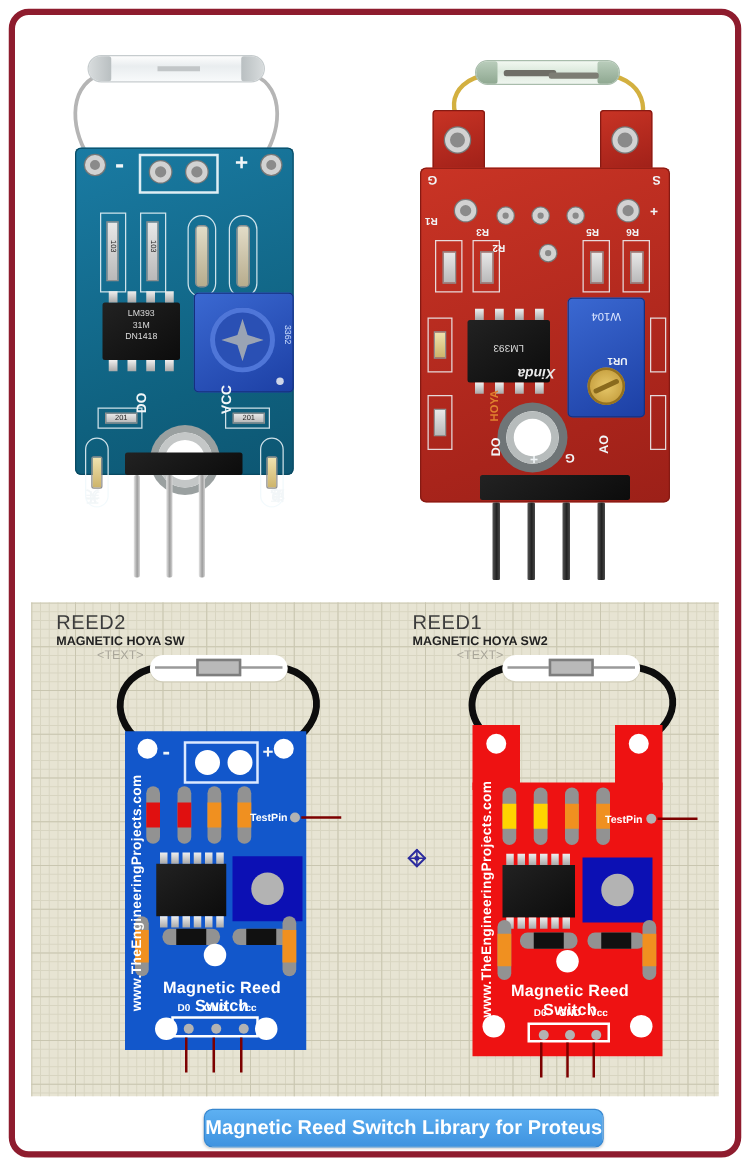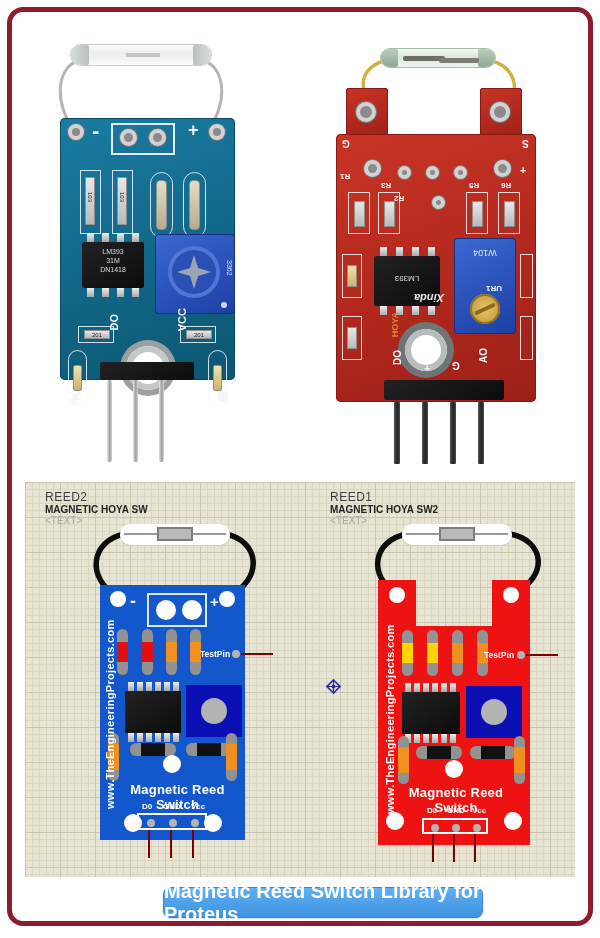--- a/index.html
+++ b/index.html
@@ -29,42 +29,42 @@
   
   .grid{
     background-color:#e7e4d3;
     background-image:
       linear-gradient(#c9c6b0 1px, transparent 1px),
       linear-gradient(90deg,#c9c6b0 1px, transparent 1px),
       linear-gradient(#d8d5c1 1px, transparent 1px),
       linear-gradient(90deg,#d8d5c1 1px, transparent 1px);
     background-size:35px 35px,35px 35px,7px 7px,7px 7px;
   }
-  .ref-title{font-size:12px;color:#3c3c3c;letter-spacing:.5px;}
+  .ref-title{font-size:16px;color:#3c3c3c;letter-spacing:.5px;}
   .ref-value{font-size:10px;font-weight:bold;color:#222;}
-  .ref-text{font-size:10px;color:#a9a69a;}
+  .ref-text{font-size:10px;color:#a9a69a;text-align:center;}
   .rcap{background:#fff;border-radius:11px;box-shadow:0 1px 0 #cfccb8;}
   .rcap-line{background:#9a9a9a;height:2px;}
   .rcap-mid{background:#b9b9b9;border:2px solid #7d7d7d;}
   .hole{background:#fff;border-radius:50%;}
   .cap{background:#929292;border-radius:6px;}
   .band{position:absolute;left:0;width:100%;}
   .p-title{font-weight:bold;color:#fff;font-size:13px;text-align:center;letter-spacing:.2px;}
   .p-pin-lbl{font-size:8px;color:#fff;font-weight:bold;}
   .pads-rect{border:2px solid #fff;}
   .pad-dot{background:#b3b3b3;border-radius:50%;}
   .pinline{background:#7c0000;}
   .site{writing-mode:vertical-rl;transform:rotate(180deg);color:#fff;font-weight:bold;font-size:11px;letter-spacing:.3px;}
   .testpin{font-size:8.5px;color:#fff;font-weight:bold;}
 
   
   .btn{
     background:linear-gradient(#5db0f2,#3f93e0);
     border:1px solid #3787cf;border-radius:7px;
-    color:#fff;font-weight:bold;font-size:20px;
+    color:#fff;font-weight:bold;font-size:16px;
     display:flex;align-items:center;justify-content:center;
     box-shadow:0 1px 2px rgba(0,0,0,.18);
     cursor:pointer;
   }
 </style>
 </head>
 <body>
 
 <div class="page">
 

